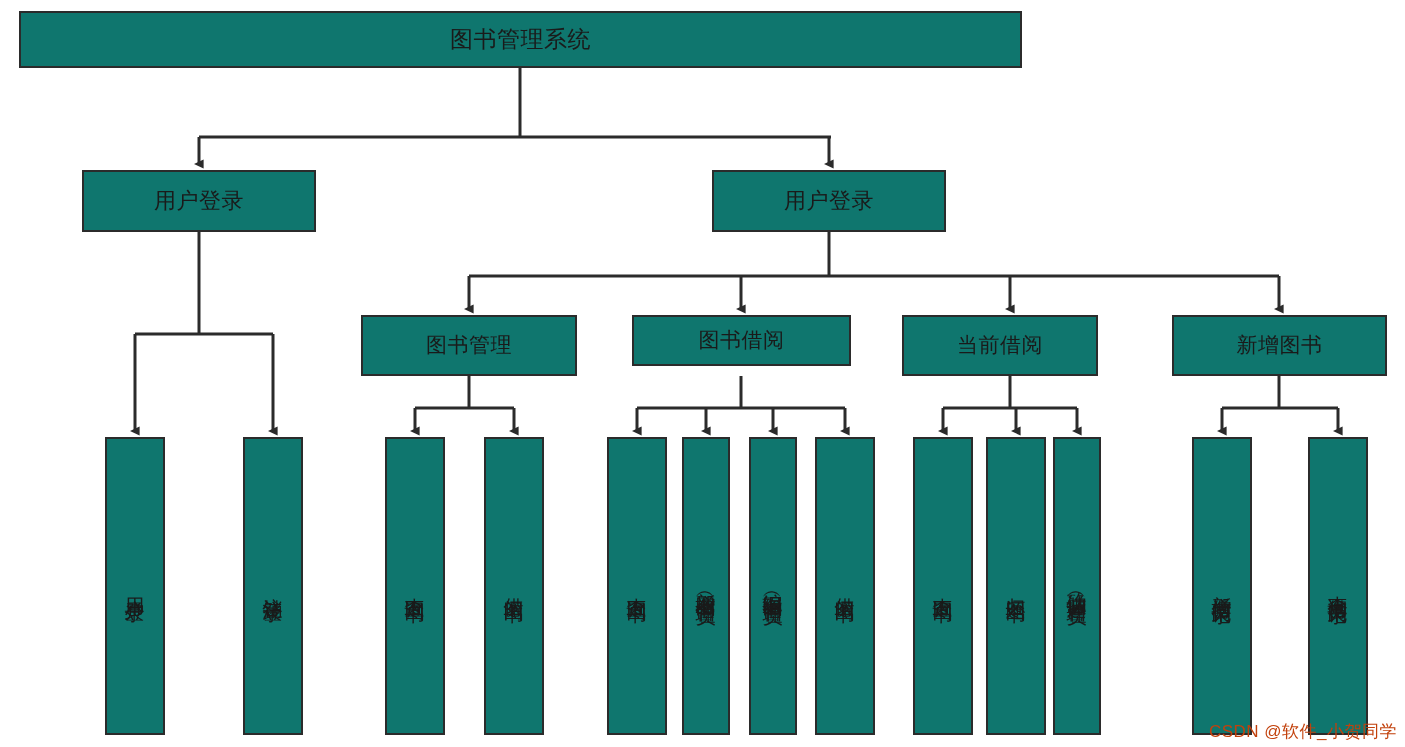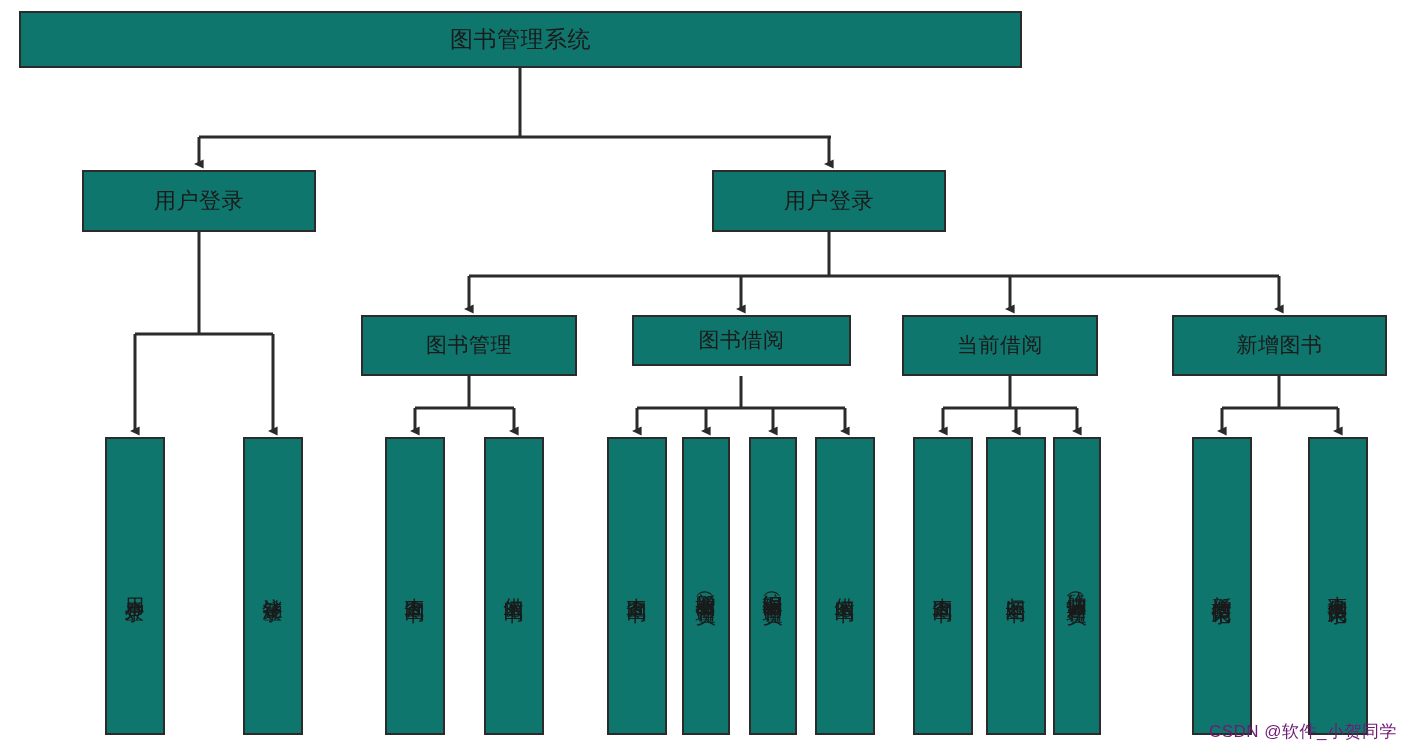--- a/index.html
+++ b/index.html
@@ -68,21 +68,21 @@
     line-height: 1.30;
     letter-spacing: 2px;
     white-space: nowrap;
     max-height: 100%;
   }
   #watermark {
     position: absolute;
     right: 8px;
     bottom: 4px;
     font-size: 17px;
-    color: #701a75;
+    color: #c2410c;
     z-index: 3;
     white-space: nowrap;
     letter-spacing: 0.5px;
   }
 </style>
 </head>
 <body>
 
 <div id="canvas">
 

